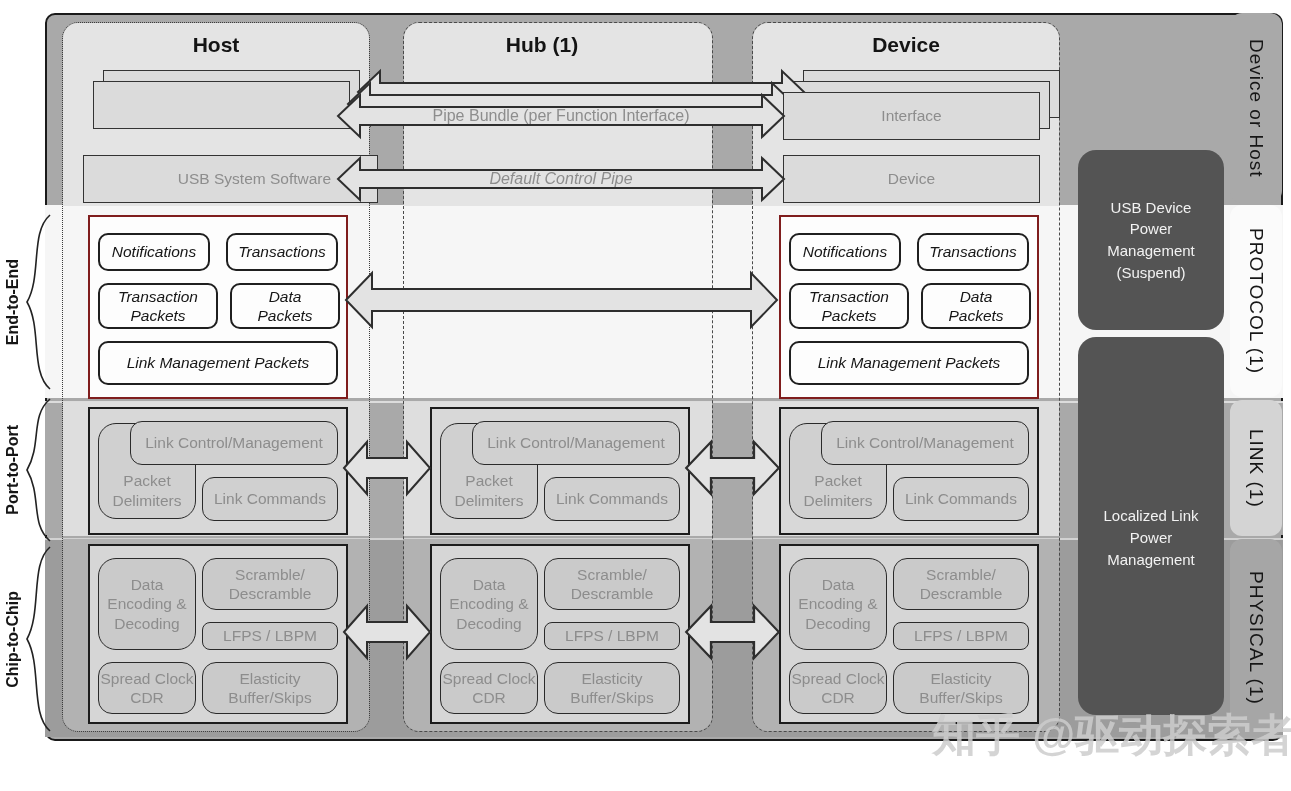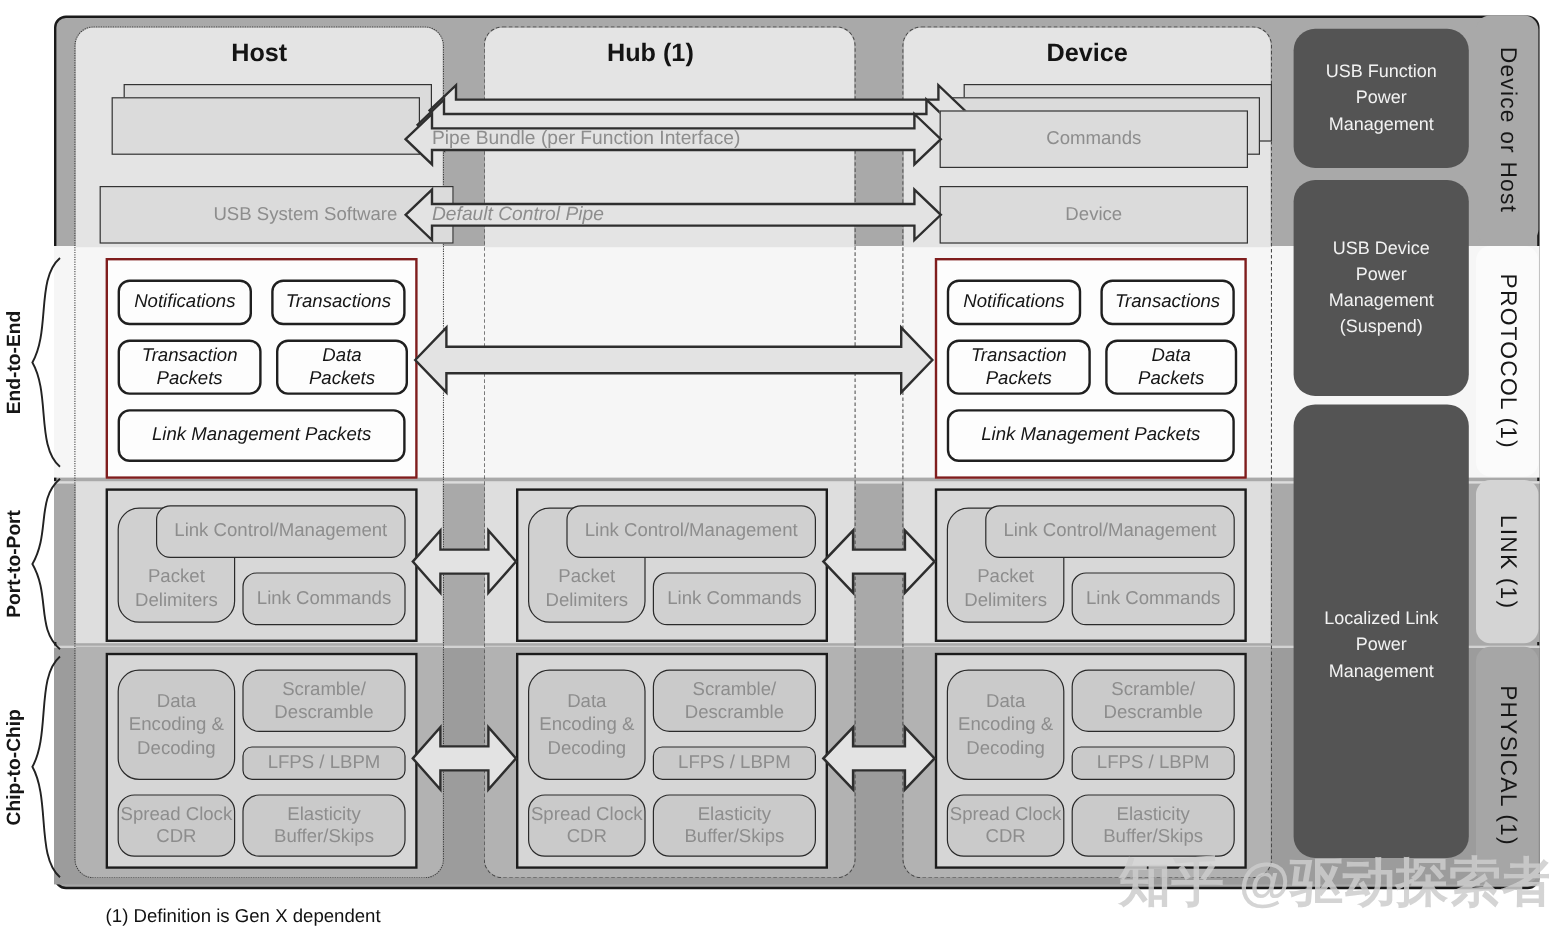--- a/index.html
+++ b/index.html
@@ -37,21 +37,21 @@
              color:#161616;font-size:15.5px;font-weight:500;padding:0 8px;}
   .cont-link{background:#d8d8d8;border:2px solid #1c1c1c;}
   .box-link{background:#d0d0d0;border:1.8px solid #2a2a2a;border-radius:12px;
             color:#8d8d8d;font-size:15.5px;}
   .cont-phys{background:#d6d6d6;border:2px solid #1c1c1c;}
   .box-phys{background:#cacaca;border:1.8px solid #2a2a2a;border-radius:14px;
             color:#8d8d8d;font-size:15.5px;}
 
   
   .arrow polygon{fill:#e3e3e3;stroke:#2e2e2e;stroke-width:2;}
-  .arrow-label{color:#8d8d8d;font-size:16px;}
+  .arrow-label{color:#8d8d8d;font-size:16px;text-align:center;}
 
   
   .rstrip{left:1230px;width:52px;border-radius:12px;display:flex;align-items:center;justify-content:center;}
   .vdown{writing-mode:vertical-rl;font-size:19px;color:#161616;letter-spacing:1px;white-space:nowrap;}
   
   .vup{writing-mode:vertical-rl;transform:rotate(180deg);font-size:16px;font-weight:600;color:#161616;white-space:nowrap;}
   .lwrap{left:0;width:26px;display:flex;align-items:center;justify-content:center;}
 
   
   .power{left:1078px;width:146px;background:#545454;border-radius:18px;color:#f2f2f2;
@@ -98,21 +98,21 @@
   <div class="abs bx box-stack" style="left:793px;top:81px;width:257px;height:48px;"></div>
 
   <svg class="abs arrow" style="left:356px;top:68px;" width="450" height="48" viewBox="0 0 450 48" preserveAspectRatio="none">
     <polygon points="2,24 24,3 24,15 426,15 426,3 448,24 426,45 426,33 24,33 24,45"></polygon>
     </svg>
   <svg class="abs arrow" style="left:346px;top:80px;" width="450" height="48" viewBox="0 0 450 48" preserveAspectRatio="none">
     <polygon points="2,24 24,3 24,15 426,15 426,3 448,24 426,45 426,33 24,33 24,45"></polygon>
     </svg>
 
   <div class="abs bx box-top" style="left:83px;top:155px;width:295px;height:48px;padding-left:48px;">USB System Software</div>
-  <div class="abs bx box-top" style="left:783px;top:92px;width:257px;height:48px;">Commands</div>
+  <div class="abs bx box-top" style="left:783px;top:92px;width:257px;height:48px;">Interface</div>
   <div class="abs bx box-top" style="left:783px;top:155px;width:257px;height:48px;">Device</div>
 
   <svg class="abs arrow" style="left:336px;top:92px;" width="450" height="48" viewBox="0 0 450 48" preserveAspectRatio="none">
     <polygon points="2,24 24,3 24,15 426,15 426,3 448,24 426,45 426,33 24,33 24,45"></polygon>
     </svg>
   <div class="abs arrow-label" style="left:360px;top:107px;width:402px;">Pipe Bundle (per Function Interface)</div>
 
   <svg class="abs arrow" style="left:336px;top:155px;" width="450" height="48" viewBox="0 0 450 48" preserveAspectRatio="none">
     <polygon points="2,24 24,3 24,15 426,15 426,3 448,24 426,45 426,33 24,33 24,45"></polygon>
     </svg>
@@ -196,34 +196,32 @@
   <div class="abs rstrip" style="top:205px;height:192px;background:#fbfbfb;">
     <span class="vdown">PROTOCOL (1)</span>
     </div>
   <div class="abs rstrip" style="top:400px;height:136px;background:#d4d4d4;">
     <span class="vdown">LINK (1)</span>
     </div>
   <div class="abs rstrip" style="top:539px;height:198px;background:#a6a6a6;">
     <span class="vdown">PHYSICAL (1)</span>
     </div>
 
-  <div class="abs power" style="top:24px;height:116px;">USB Function Power Management</div>
   <div class="abs power" style="top:150px;height:180px;">USB Device Power Management (Suspend)</div>
   <div class="abs power" style="top:337px;height:378px;padding-top:30px;">Localized Link Power Management</div>
 
   <svg class="abs brace" style="left:0;top:0;" width="60" height="791">
     <path d="M50 215 C30 232, 42 276, 27 302 C42 328, 30 372, 50 389"></path>
     <path d="M50 399 C30 416, 42 444, 27 470 C42 496, 30 524, 50 541"></path>
     <path d="M50 547 C30 564, 42 612, 27 639 C42 666, 30 714, 50 731"></path>
   </svg>
   <div class="abs lwrap" style="top:215px;height:174px;">
     <span class="vup">End-to-End</span>
     </div>
   <div class="abs lwrap" style="top:399px;height:142px;">
     <span class="vup">Port-to-Port</span>
     </div>
   <div class="abs lwrap" style="top:547px;height:184px;">
     <span class="vup">Chip-to-Chip</span>
     </div>
 
-  <div class="abs footnote">(1) Definition is Gen X dependent</div>
   <div class="abs watermark">知乎 @驱动探索者</div>
 </div>
 
 </body></html>

